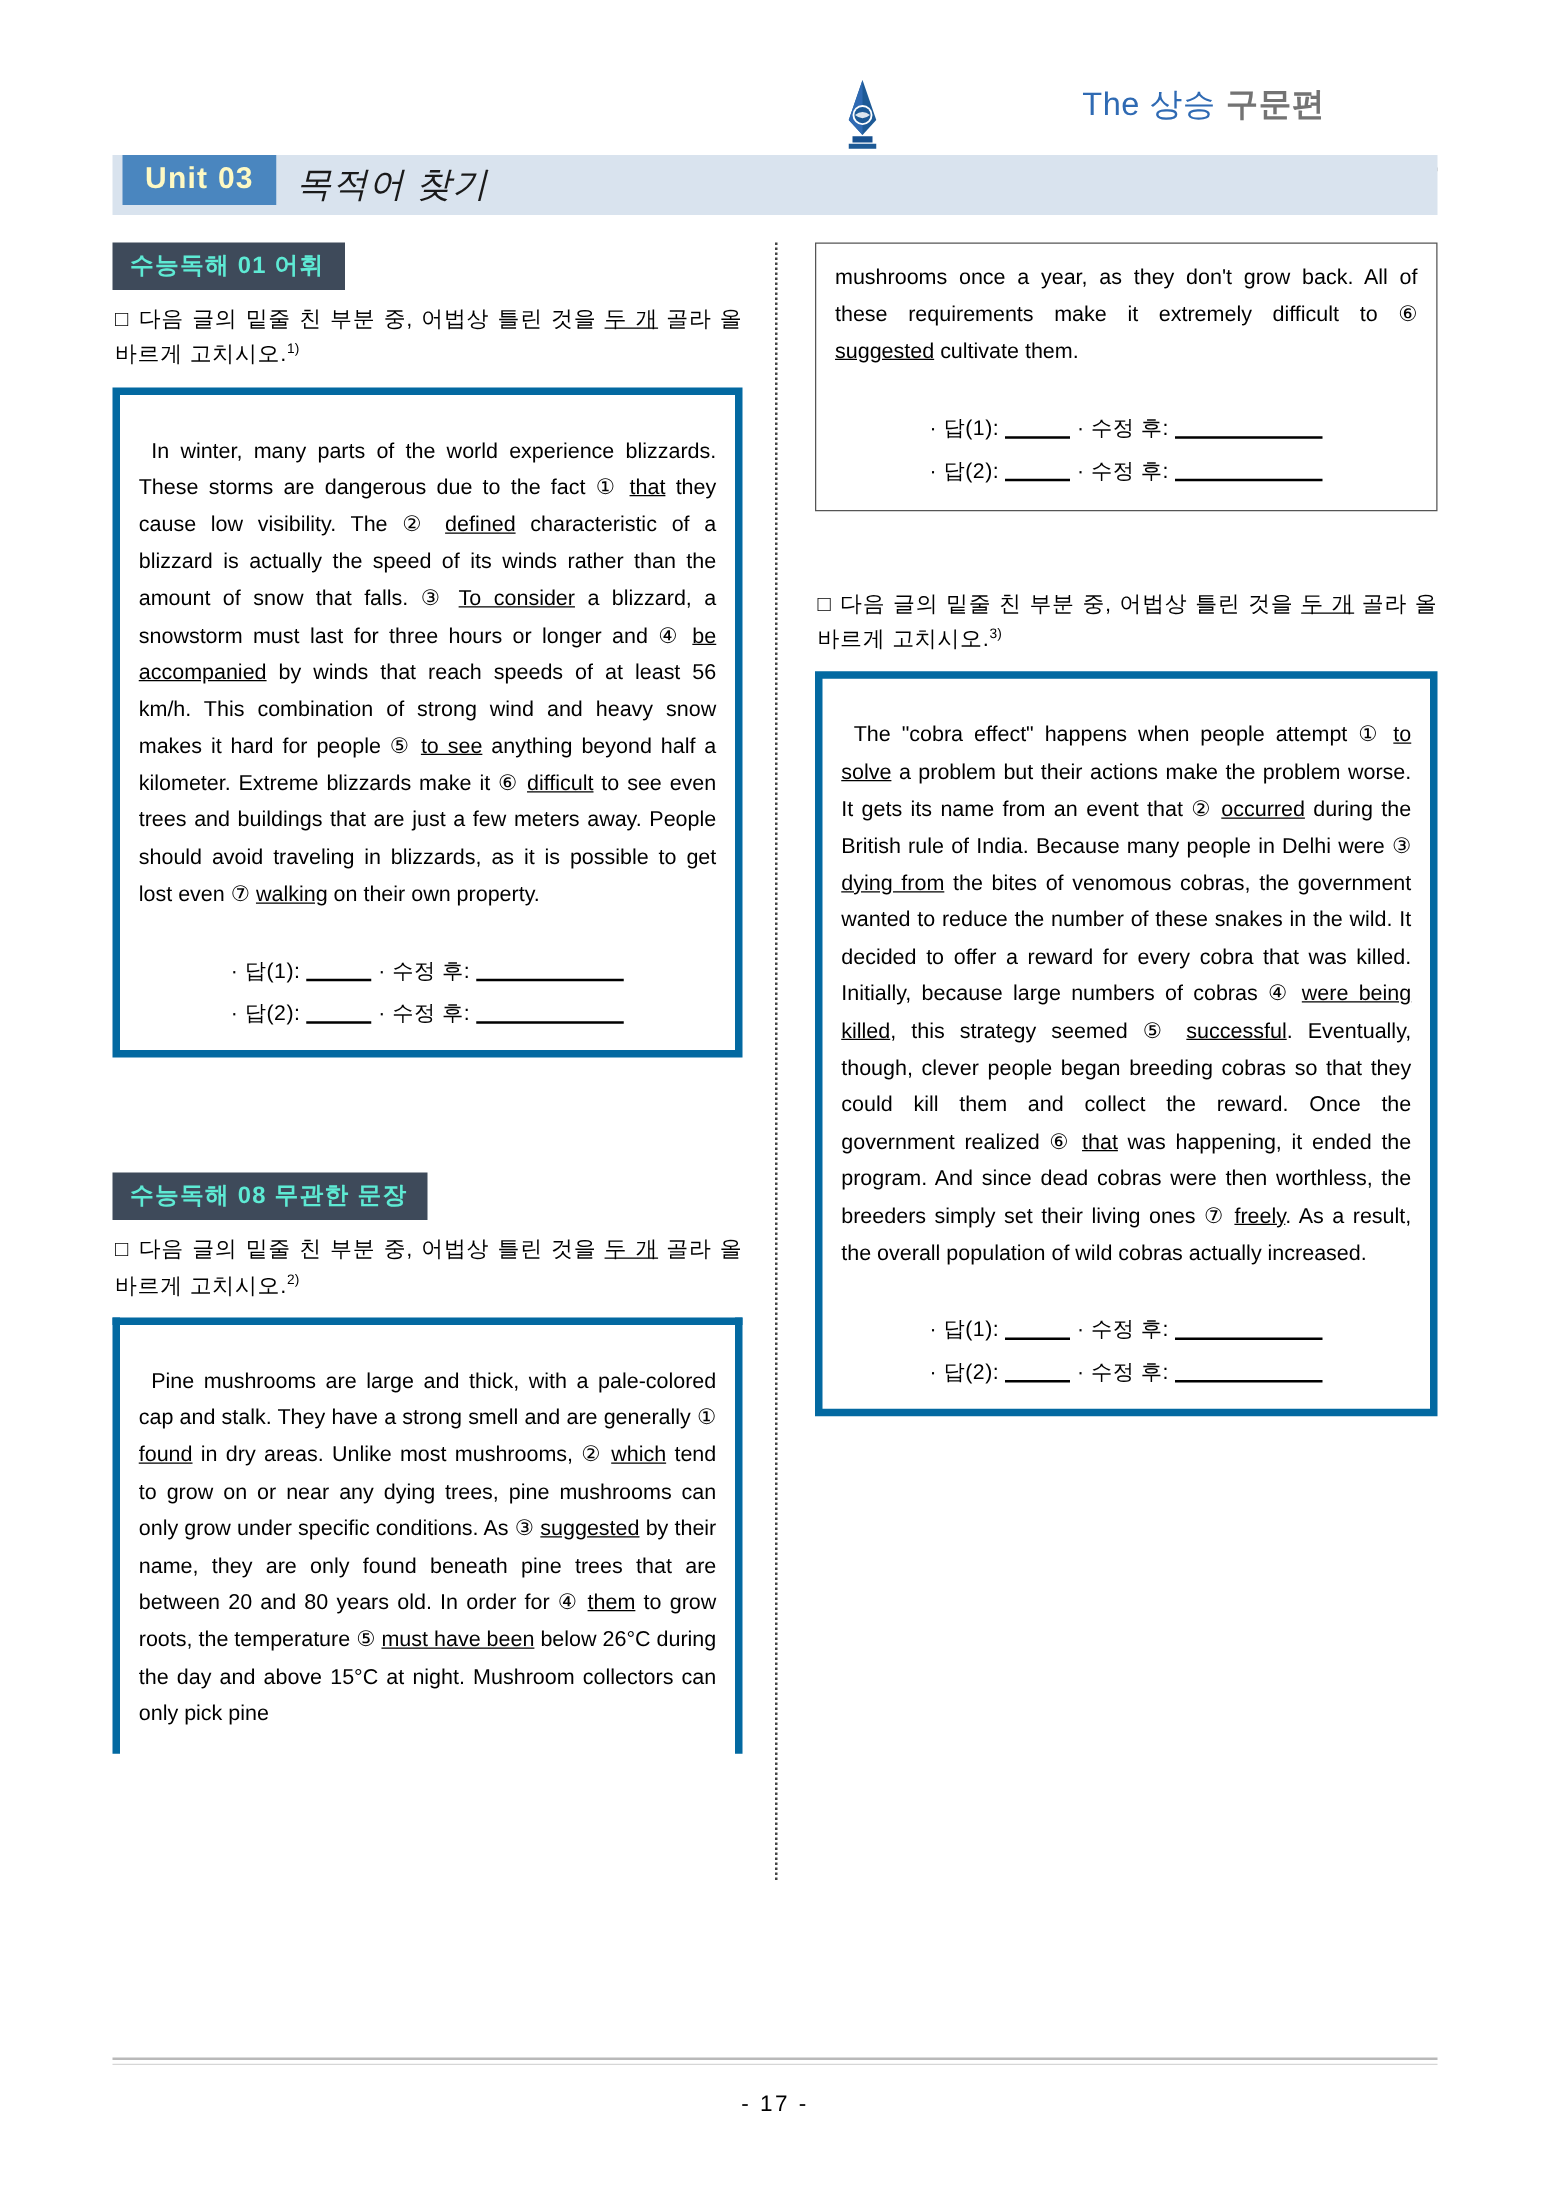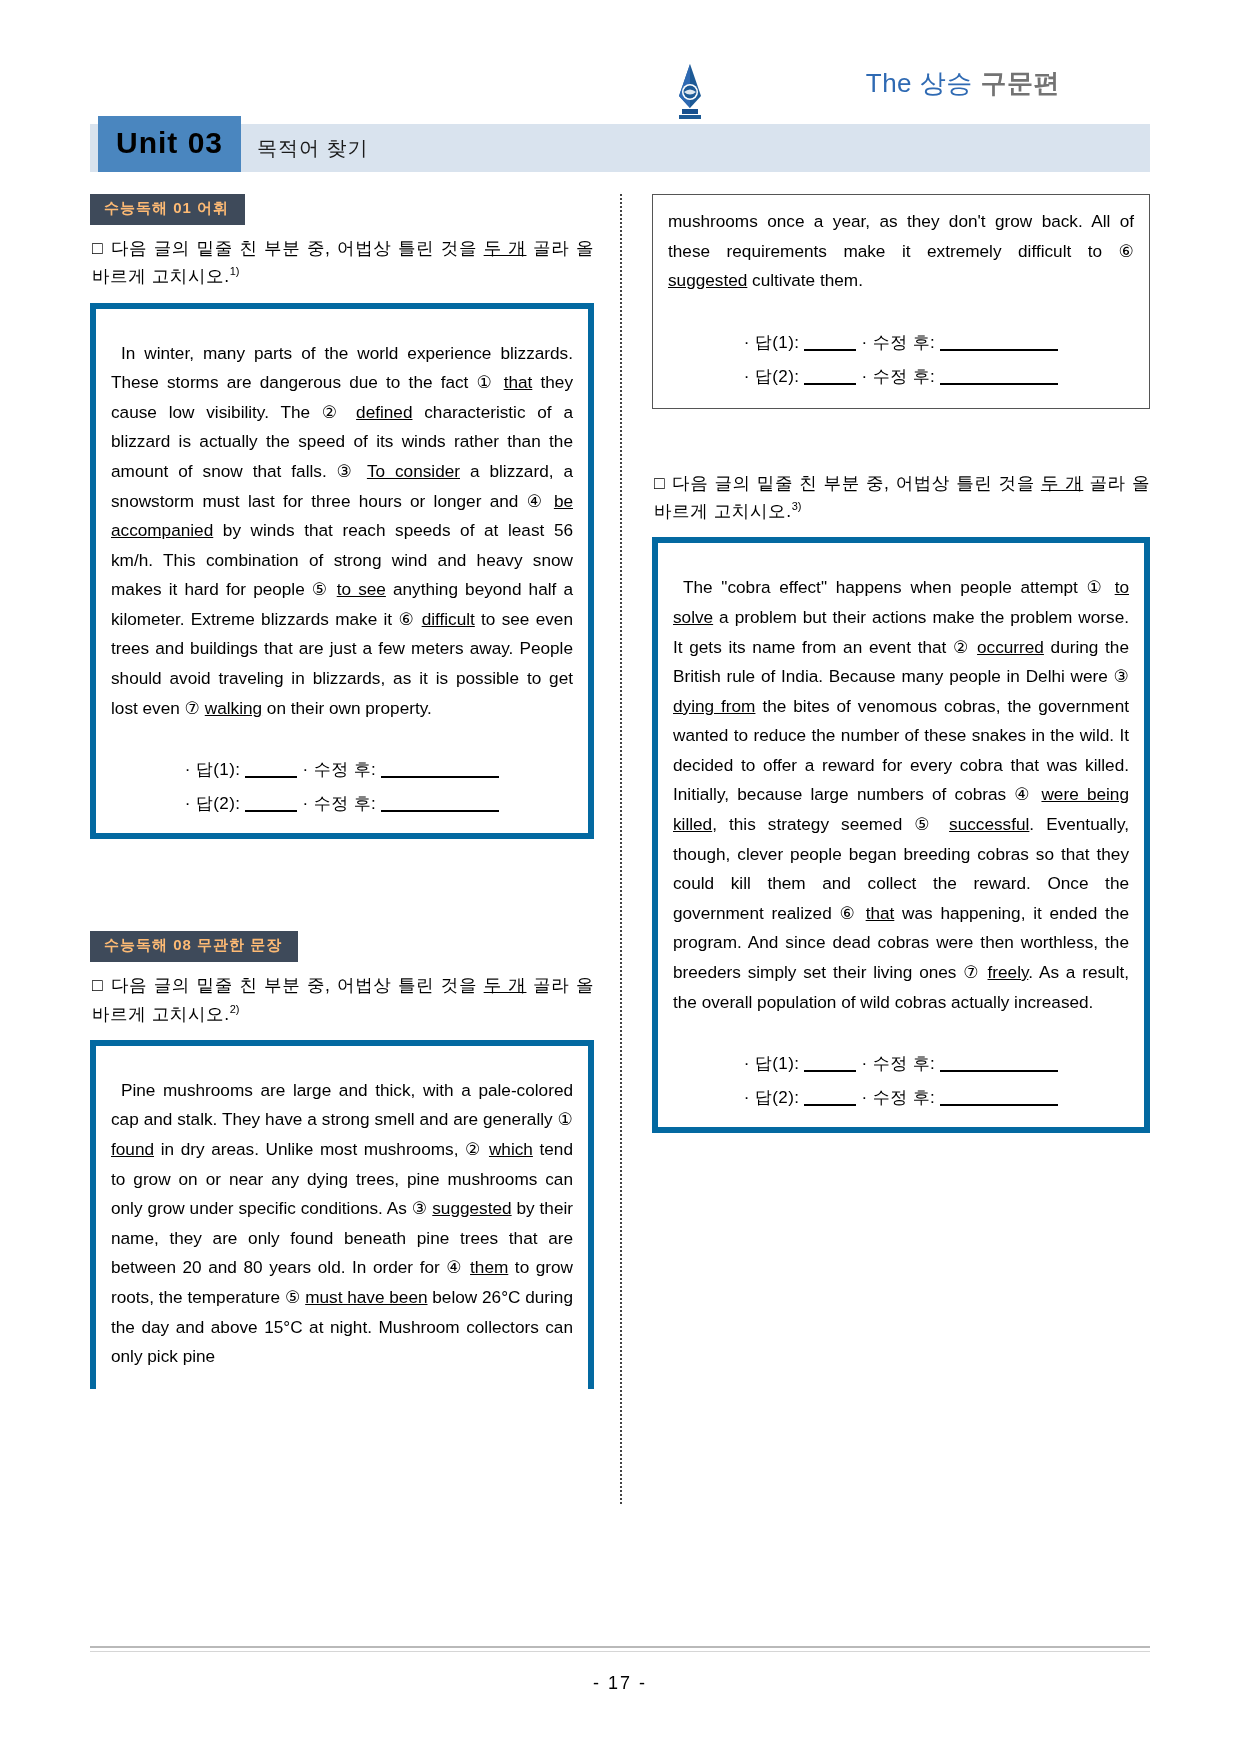--- a/index.html
+++ b/index.html
@@ -28,36 +28,36 @@
     position:absolute; right:90px; top:140px;
     color:#e00000; font-weight:bold; font-size:17px; letter-spacing:.6px; white-space:nowrap;
   }
 
   
   .unitbar {
     position:relative; margin-top:14px; height:48px;
     background:#d9e3ee; display:flex; align-items:center;
   }
   .unit-badge {
-    background:#4a86bf; color:#000000; font-size:30px; font-weight:bold;
+    background:#4a86bf; color:#fef9c3; font-size:24px; font-weight:bold;
     padding:2px 18px 5px 18px; letter-spacing:1px; line-height:1.25;
-    margin-left:8px; margin-top:-8px; height:56px; display:flex; align-items:center;
-  }
-  .unit-sub { font-size:20px; color:#1a1a1a; margin-left:16px; letter-spacing:1px; }
+    margin-left:8px; margin-top:-8px; height:40px; display:flex; align-items:center;
+  }
+  .unit-sub { font-size:28px; color:#1a1a1a; margin-left:16px; letter-spacing:1px;font-style:italic; }
 
   
   .cols { display:flex; margin-top:22px; height:1310px; }
   .col { width:50%; position:relative; }
   .col-left { padding-right:26px; }
   .col-right { padding-left:30px; border-left:2px dotted #444; }
 
   
   .sec-head {
-    display:inline-block; background:#3e4a5a; color:#fdba74;
-    font-size:15px; font-weight:bold; padding:5px 16px 7px 14px;
+    display:inline-block; background:#3e4a5a; color:#5eead4;
+    font-size:19px; font-weight:bold; padding:5px 16px 7px 14px;
     letter-spacing:1px; margin-bottom:9px;
   }
   .instr {
     font-size:17.5px; line-height:1.62; text-align:justify;
     letter-spacing:.6px; margin:0 0 12px 0; padding-left:2px;
   }
   .instr .ul { text-decoration:underline; }
   .instr sup { font-size:11px; vertical-align:super; letter-spacing:0; }
   .cbox {
     border:6px solid #0369a1; padding:30px 15px 12px 15px;

